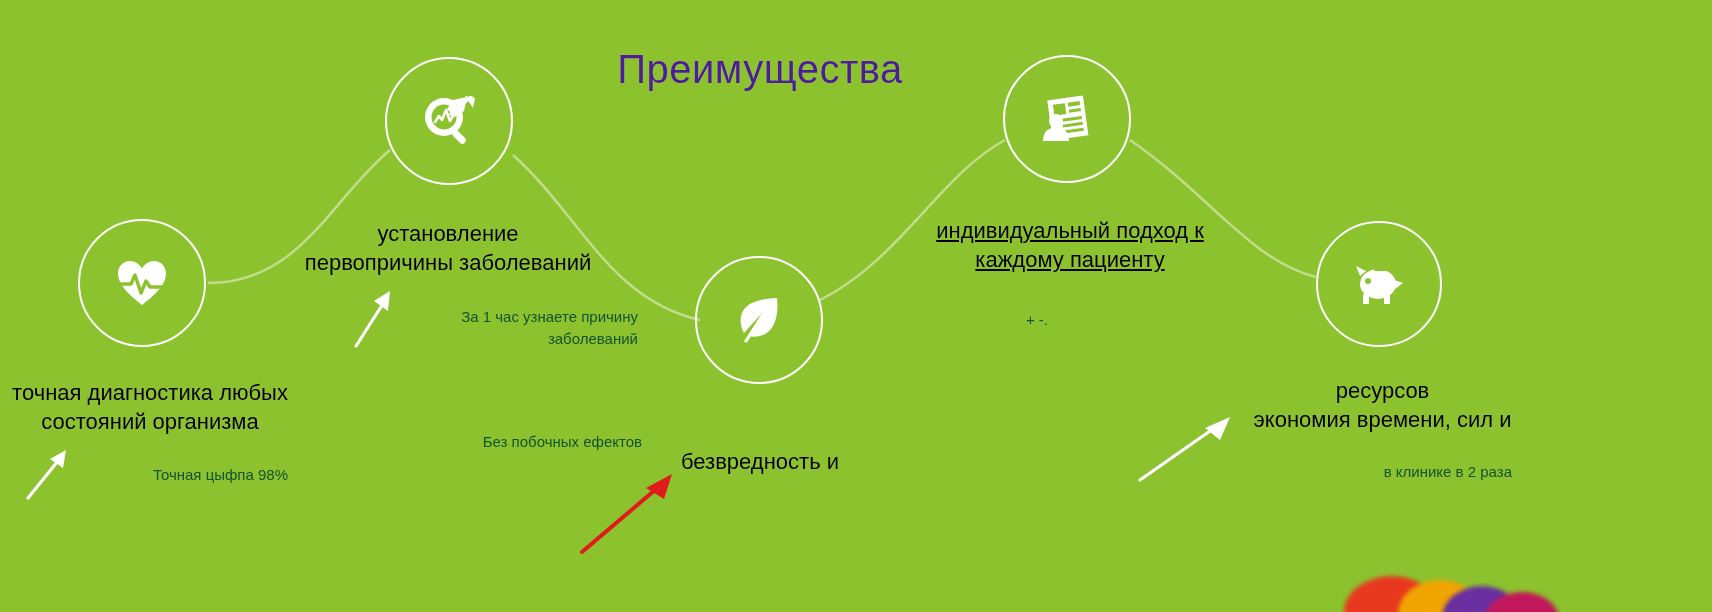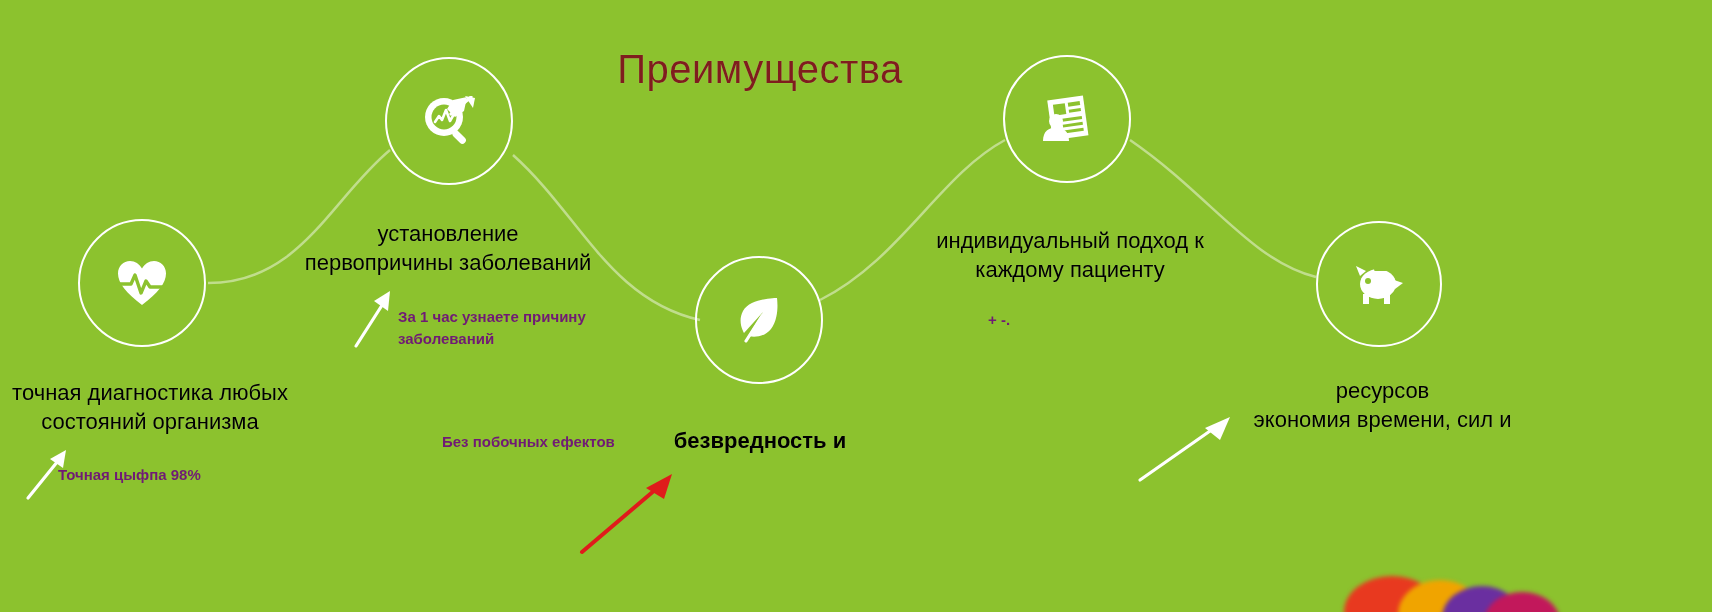--- a/index.html
+++ b/index.html
@@ -30,21 +30,21 @@
     height: 612px;
     pointer-events: none;
   }
   
   .page-title {
     position: absolute;
     left: 560px;
     top: 46px;
     width: 400px;
     text-align: center;
-    color: #7f1d1d;
+    color: #4c1d95;
     font-size: 40px;
     font-weight: 400;
     letter-spacing: 0.5px;
     line-height: 1.15;
     text-shadow: 0 0 1px rgba(255,255,255,0.35);
   }
   
   .node-circle {
     position: absolute;
     border-radius: 50%;
@@ -61,25 +61,25 @@
     color: #000000;
     font-size: 22px;
     line-height: 1.32;
     text-align: center;
     font-weight: 400;
     text-shadow: 0 0 1px rgba(255,255,255,0.25);
   }
   
   .annotation {
     position: absolute;
-    color: #701a75;
+    color: #14532d;
     font-size: 15px;
-    font-weight: 700;
+    font-weight: 400;
     line-height: 1.45;
-    text-align: left;
+    text-align: right;
   }
   .arrow-svg { position: absolute; pointer-events: none; }
   
   #blob {
     position: absolute;
     right: 150px;
     bottom: -40px;
     width: 230px;
     height: 130px;
     filter: blur(2px);
@@ -131,42 +131,42 @@
   </div>
 
   <div class="node-circle" style="left:695px; top:256px; width:128px; height:128px;">
     <span>
       <svg width="46" height="50" viewBox="0 0 46 50">
         <path d="M41 3 C41 3 14 3 7 16 C1 27 8 38 8 38 L27 17 L12 41 C12 41 26 45 35 34 C44 22 41 3 41 3 Z" fill="#ffffff"></path>
         <path d="M10 46 L26 21" stroke="#ffffff" stroke-width="3.2" stroke-linecap="round"></path>
       </svg>
     </span>
   </div>
-  <div class="node-caption" style="left:600px; top:426px; width:320px;font-weight:bold;">
+  <div class="node-caption" style="left:600px; top:447px; width:320px;">
     <div>безвредность и</div>
   </div>
 
   <div class="node-circle" style="left:1003px; top:55px; width:128px; height:128px;">
     <span>
       <svg width="54" height="50" viewBox="0 0 54 50">
         <g transform="rotate(-8 27 25)">
           <path d="M10 4 L46 4 L46 44 L10 44 Z" fill="#ffffff"></path>
           <rect x="15" y="9" width="12" height="11" fill="#8cc22e"></rect>
           <rect x="30" y="9" width="12" height="4" fill="#8cc22e"></rect>
           <rect x="30" y="16" width="12" height="3" fill="#8cc22e"></rect>
           <rect x="22" y="24" width="20" height="3" fill="#8cc22e"></rect>
           <rect x="22" y="30" width="20" height="3" fill="#8cc22e"></rect>
           <rect x="22" y="36" width="20" height="3" fill="#8cc22e"></rect>
         </g>
         <circle cx="16" cy="27" r="7" fill="#ffffff"></circle>
         <path d="M3 47 C3 37 9 33.5 16 33.5 C23 33.5 29 37 29 47 Z" fill="#ffffff"></path>
       </svg>
     </span>
   </div>
-  <div class="node-caption" style="left:905px; top:226px; width:330px;">
+  <div class="node-caption" style="left:905px; top:216px; width:330px;text-decoration:underline;">
     <div>индивидуальный подход к</div>
     <div>каждому пациенту</div>
   </div>
 
   <div class="node-circle" style="left:1316px; top:221px; width:126px; height:126px;">
     <span>
       <svg width="50" height="44" viewBox="0 0 50 44">
         <path d="M6 14 L2 4 L12 9 Z" fill="#ffffff"></path>
         <ellipse cx="24" cy="22" rx="18" ry="15" fill="#ffffff"></ellipse>
         <path d="M40 18 L49 21 L41 27 Z" fill="#ffffff"></path>
@@ -203,20 +203,21 @@
   </svg>
   <div class="annotation" style="left:442px; top:431px; width:200px;">Без побочных ефектов</div>
 
   <div class="annotation" style="left:988px; top:309px; width:60px;">+ -.</div>
 
   <svg class="arrow-svg" style="left:1132px; top:408px;" width="110" height="80" viewBox="0 0 110 80">
     <path d="M8 72 L88 16" stroke="#ffffff" stroke-width="3.2" stroke-linecap="round"></path>
     <path d="M98 9 L88 32 L73 20 Z" fill="#ffffff"></path>
   </svg>
   <div class="annotation" style="left:1252px; top:461px; width:260px;">
+    <div>в клинике в 2 раза</div>
   </div>
 
   <svg id="blob" viewBox="0 0 230 130">
     <ellipse cx="60" cy="90" rx="48" ry="36" fill="#e8391f"></ellipse>
     <ellipse cx="108" cy="92" rx="42" ry="34" fill="#f0a400"></ellipse>
     <ellipse cx="150" cy="96" rx="40" ry="32" fill="#6a2fa0"></ellipse>
     <ellipse cx="190" cy="100" rx="38" ry="30" fill="#c2185b"></ellipse>
     <ellipse cx="120" cy="118" rx="70" ry="24" fill="#2b1d10"></ellipse>
   </svg>
 

